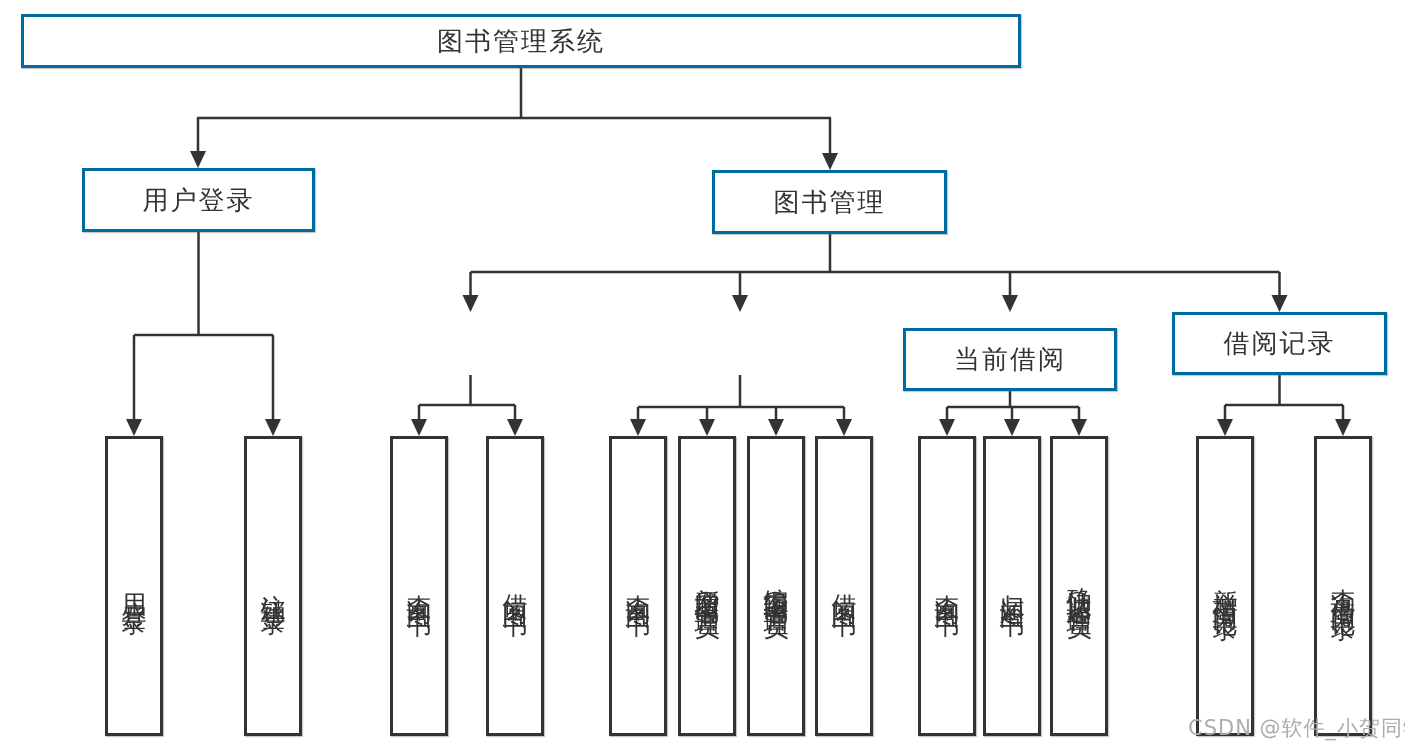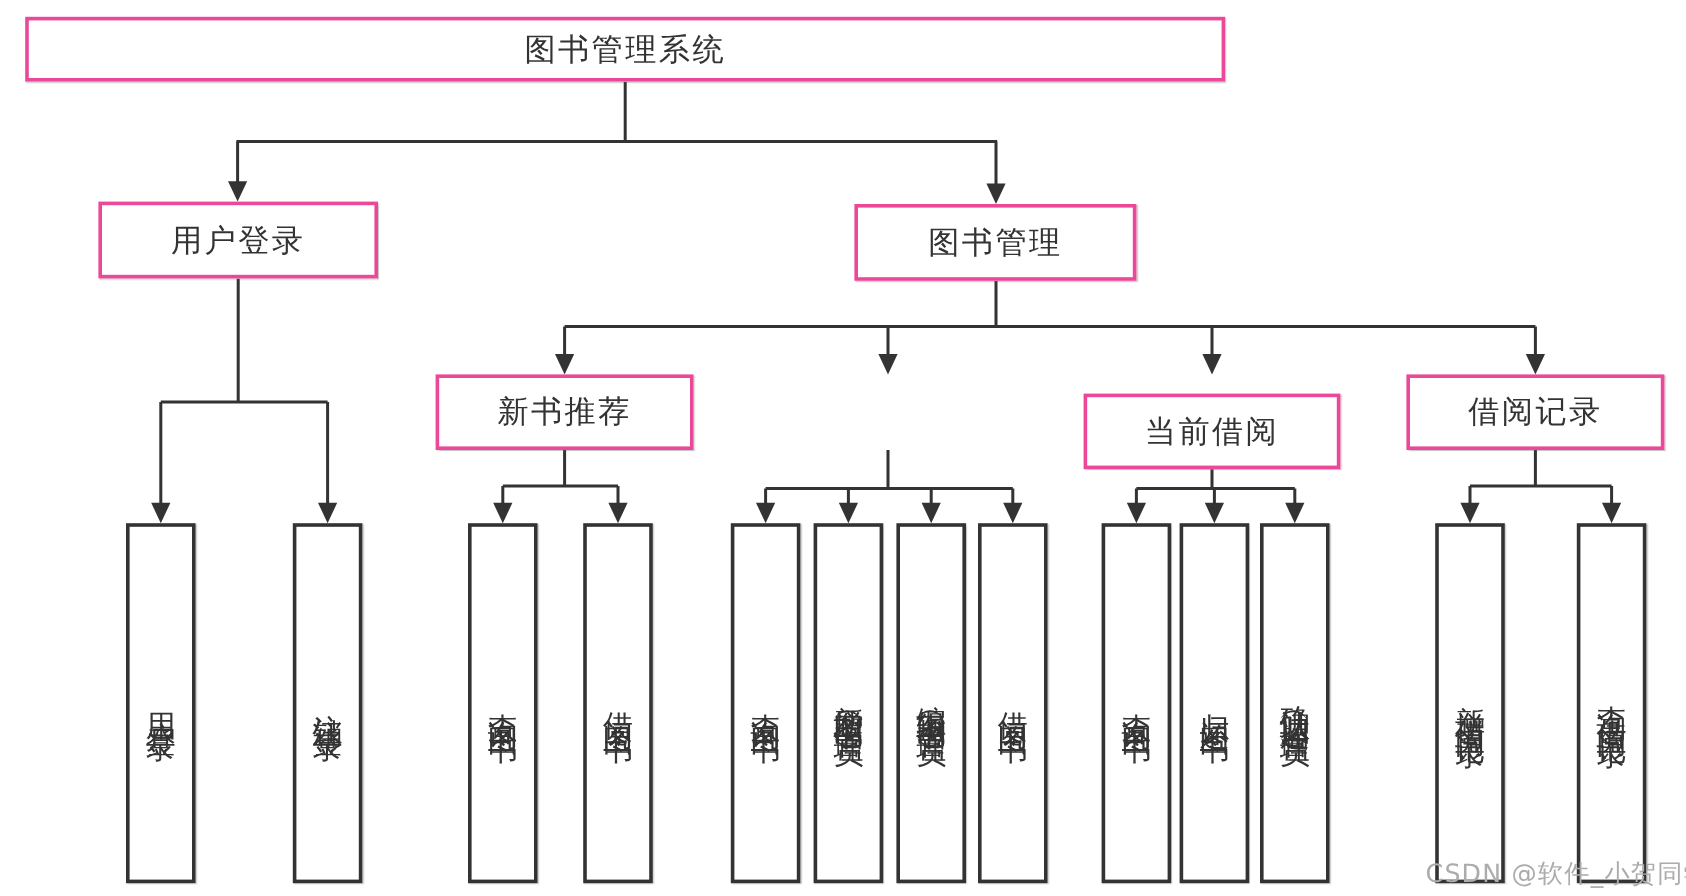--- a/index.html
+++ b/index.html
@@ -20,21 +20,21 @@
     position: absolute;
     left: 0;
     top: 0;
     width: 1405px;
     height: 747px;
     z-index: 0;
   }
   .hbox {
     position: absolute;
     box-sizing: border-box;
-    border: 3px solid #ec4899;
+    border: 3px solid #0369a1;
     background: #ffffff;
     display: flex;
     align-items: center;
     justify-content: center;
     font-size: 26px;
     letter-spacing: 2px;
     z-index: 1;
     box-shadow: 1px 1px 1px rgba(100,100,100,0.35);
     white-space: nowrap;
   }
@@ -122,23 +122,20 @@
     <span>图书管理系统</span>
   </div>
 
   <div class="hbox" style="left:82px; top:168px; width:233px; height:64px;">
     <span>用户登录</span>
   </div>
   <div class="hbox" style="left:712px; top:170px; width:235px; height:64px;align-items:center;">
     <span>图书管理</span>
   </div>
 
-  <div class="hbox" style="left:363px; top:312px; width:215px; height:63px;">
-    <span>新书推荐</span>
-  </div>
   <div class="hbox" style="left:903px; top:312px; width:214px; height:63px;margin-top:16px;">
     <span>当前借阅</span>
   </div>
   <div class="hbox" style="left:1172px; top:312px; width:215px; height:63px;">
     <span>借阅记录</span>
   </div>
 
   <div class="vbox" style="left:105px;">
     <span>用户登录</span>
   </div>

